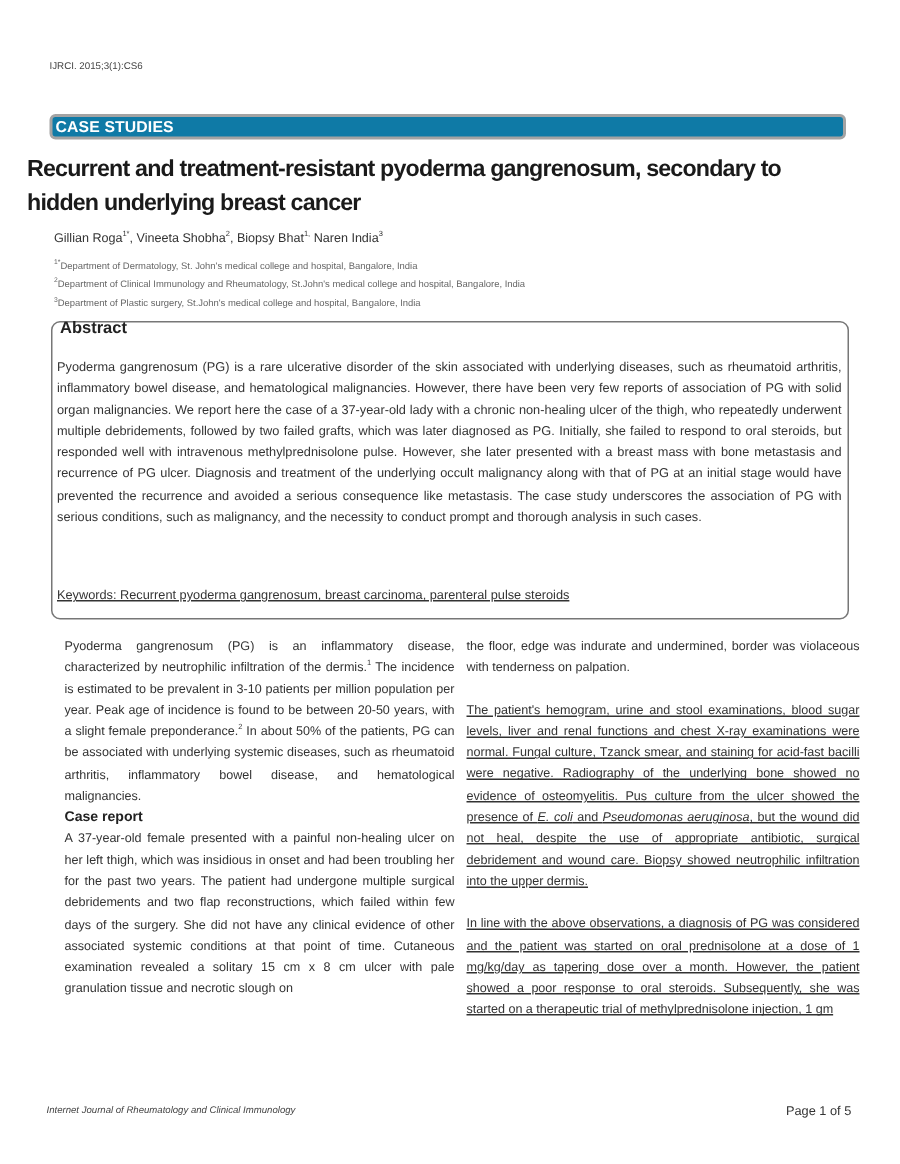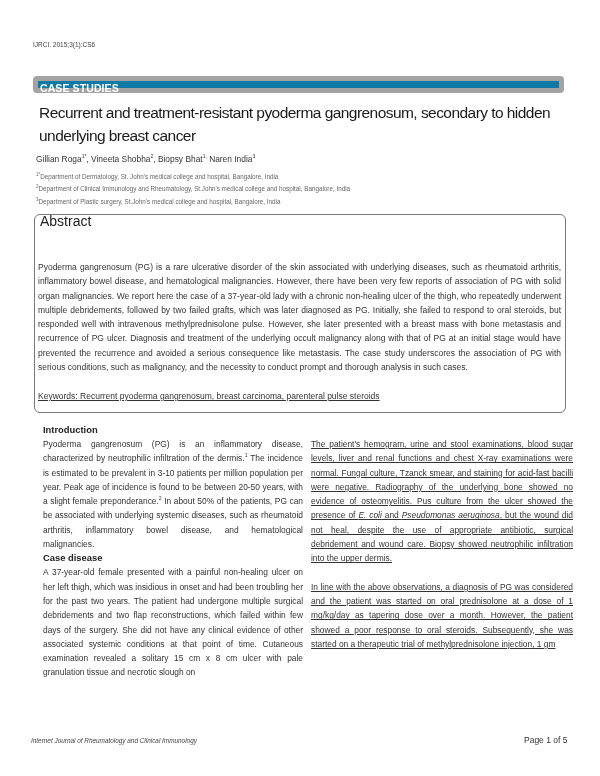--- a/index.html
+++ b/index.html
@@ -22,37 +22,37 @@
       font-size: 6.5px;
       color: #444;
     }
     .section-bar {
       position: absolute;
       left: 33px;
       top: 76px;
       width: 531px;
       height: 17px;
       background: #0f7aa6;
-      border: 5px solid #a3a3a3;
+      border: 2px solid #a3a3a3;
       border-radius: 4px;
       box-sizing: border-box;
       color: #fff;
       font-weight: bold;
       font-size: 10.5px;
       line-height: 15px;
       padding-left: 2px;
       letter-spacing: 0.1px;
     }
     .title {
       position: absolute;
-      left: 39px;
+      left: 18px;
       top: 101px;
       width: 540px;
       font-size: 15.5px;
-      font-weight: normal;
+      font-weight: bold;
       line-height: 23px;
       color: #1a1a1a;
       letter-spacing: -0.55px;
     }
     .authors {
       position: absolute;
       left: 36px;
       top: 153px;
       font-size: 8.4px;
       color: #333;
@@ -73,35 +73,34 @@
       width: 532px;
       height: 199px;
       border: 1px solid #777;
       border-radius: 6px;
       box-sizing: border-box;
     }
     .abstract-heading {
       position: absolute;
       left: 40px;
       top: 213px;
-      font-size: 14px;
-      font-weight: normal;
+      font-size: 11px;
+      font-weight: bold;
       color: #222;
       text-align: center;
     }
     .abstract-body {
       position: absolute;
       left: 38px;
       top: 237px;
       width: 523px;
       font-size: 8.5px;
       line-height: 14.3px;
       text-align: justify;
       color: #333;
-      margin-top: 23px;
     }
     .keywords {
       position: absolute;
       left: 38px;
       top: 391px;
       font-size: 8.5px;
       color: #333;
       text-decoration: underline;
     }
     .col {
@@ -168,25 +167,25 @@
 <div class="affil" style="top:197px;">
   <sup>3</sup><span>Department of Plastic surgery, St.John's medical college and hospital, Bangalore, India</span>
 </div>
 
 <div class="abstract-box"></div>
 <div class="abstract-heading">Abstract</div>
 <div class="abstract-body">Pyoderma gangrenosum (PG) is a rare ulcerative disorder of the skin associated with underlying diseases, such as rheumatoid arthritis, inflammatory bowel disease, and hematological malignancies. However, there have been very few reports of association of PG with solid organ malignancies. We report here the case of a 37-year-old lady with a chronic non-healing ulcer of the thigh, who repeatedly underwent multiple debridements, followed by two failed grafts, which was later diagnosed as PG. Initially, she failed to respond to oral steroids, but responded well with intravenous methylprednisolone pulse. However, she later presented with a breast mass with bone metastasis and recurrence of PG ulcer. Diagnosis and treatment of the underlying occult malignancy along with that of PG at an initial stage would have prevented the recurrence and avoided a serious consequence like metastasis. The case study underscores the association of PG with serious conditions, such as malignancy, and the necessity to conduct prompt and thorough analysis in such cases.</div>
 <div class="keywords">Keywords: Recurrent pyoderma gangrenosum, breast carcinoma, parenteral pulse steroids</div>
 
 <div class="col col-left">
-  <h3>Introduction</h3>
   <p><span>Pyoderma gangrenosum (PG) is an inflammatory disease, characterized by neutrophilic infiltration of the dermis.</span><sup>1</sup><span> The incidence is estimated to be prevalent in 3-10 patients per million population per year. Peak age of incidence is found to be between 20-50 years, with a slight female preponderance.</span><sup>2</sup><span> In about 50% of the patients, PG can be associated with underlying systemic diseases, such as rheumatoid arthritis, inflammatory bowel disease, and hematological malignancies.</span></p>
-  <h3>Case disease</h3>
+  <h3>Case report</h3>
   <p>A 37-year-old female presented with a painful non-healing ulcer on her left thigh, which was insidious in onset and had been troubling her for the past two years. The patient had undergone multiple surgical debridements and two flap reconstructions, which failed within few days of the surgery. She did not have any clinical evidence of other associated systemic conditions at that point of time. Cutaneous examination revealed a solitary 15 cm x 8 cm ulcer with pale granulation tissue and necrotic slough on</p>
 </div>
 
 <div class="col col-right">
+  <p>the floor, edge was indurate and undermined, border was violaceous with tenderness on palpation.</p>
   <p class="gap"><span>The patient's hemogram, urine and stool examinations, blood sugar levels, liver and renal functions and chest X-ray examinations were normal. Fungal culture, Tzanck smear, and staining for acid-fast bacilli were negative. Radiography of the underlying bone showed no evidence of osteomyelitis. Pus culture from the ulcer showed the presence of </span><i>E. coli</i><span> and </span><i>Pseudomonas aeruginosa</i><span>, but the wound did not heal, despite the use of appropriate antibiotic, surgical debridement and wound care. Biopsy showed neutrophilic infiltration into the upper dermis.</span></p>
   <p class="gap">In line with the above observations, a diagnosis of PG was considered and the patient was started on oral prednisolone at a dose of 1 mg/kg/day as tapering dose over a month. However, the patient showed a poor response to oral steroids. Subsequently, she was started on a therapeutic trial of methylprednisolone injection, 1 gm</p>
 </div>
 
 <div class="footer-journal">Internet Journal of Rheumatology and Clinical Immunology</div>
 <div class="footer-page">Page 1 of 5</div>
 
 </body></html>

